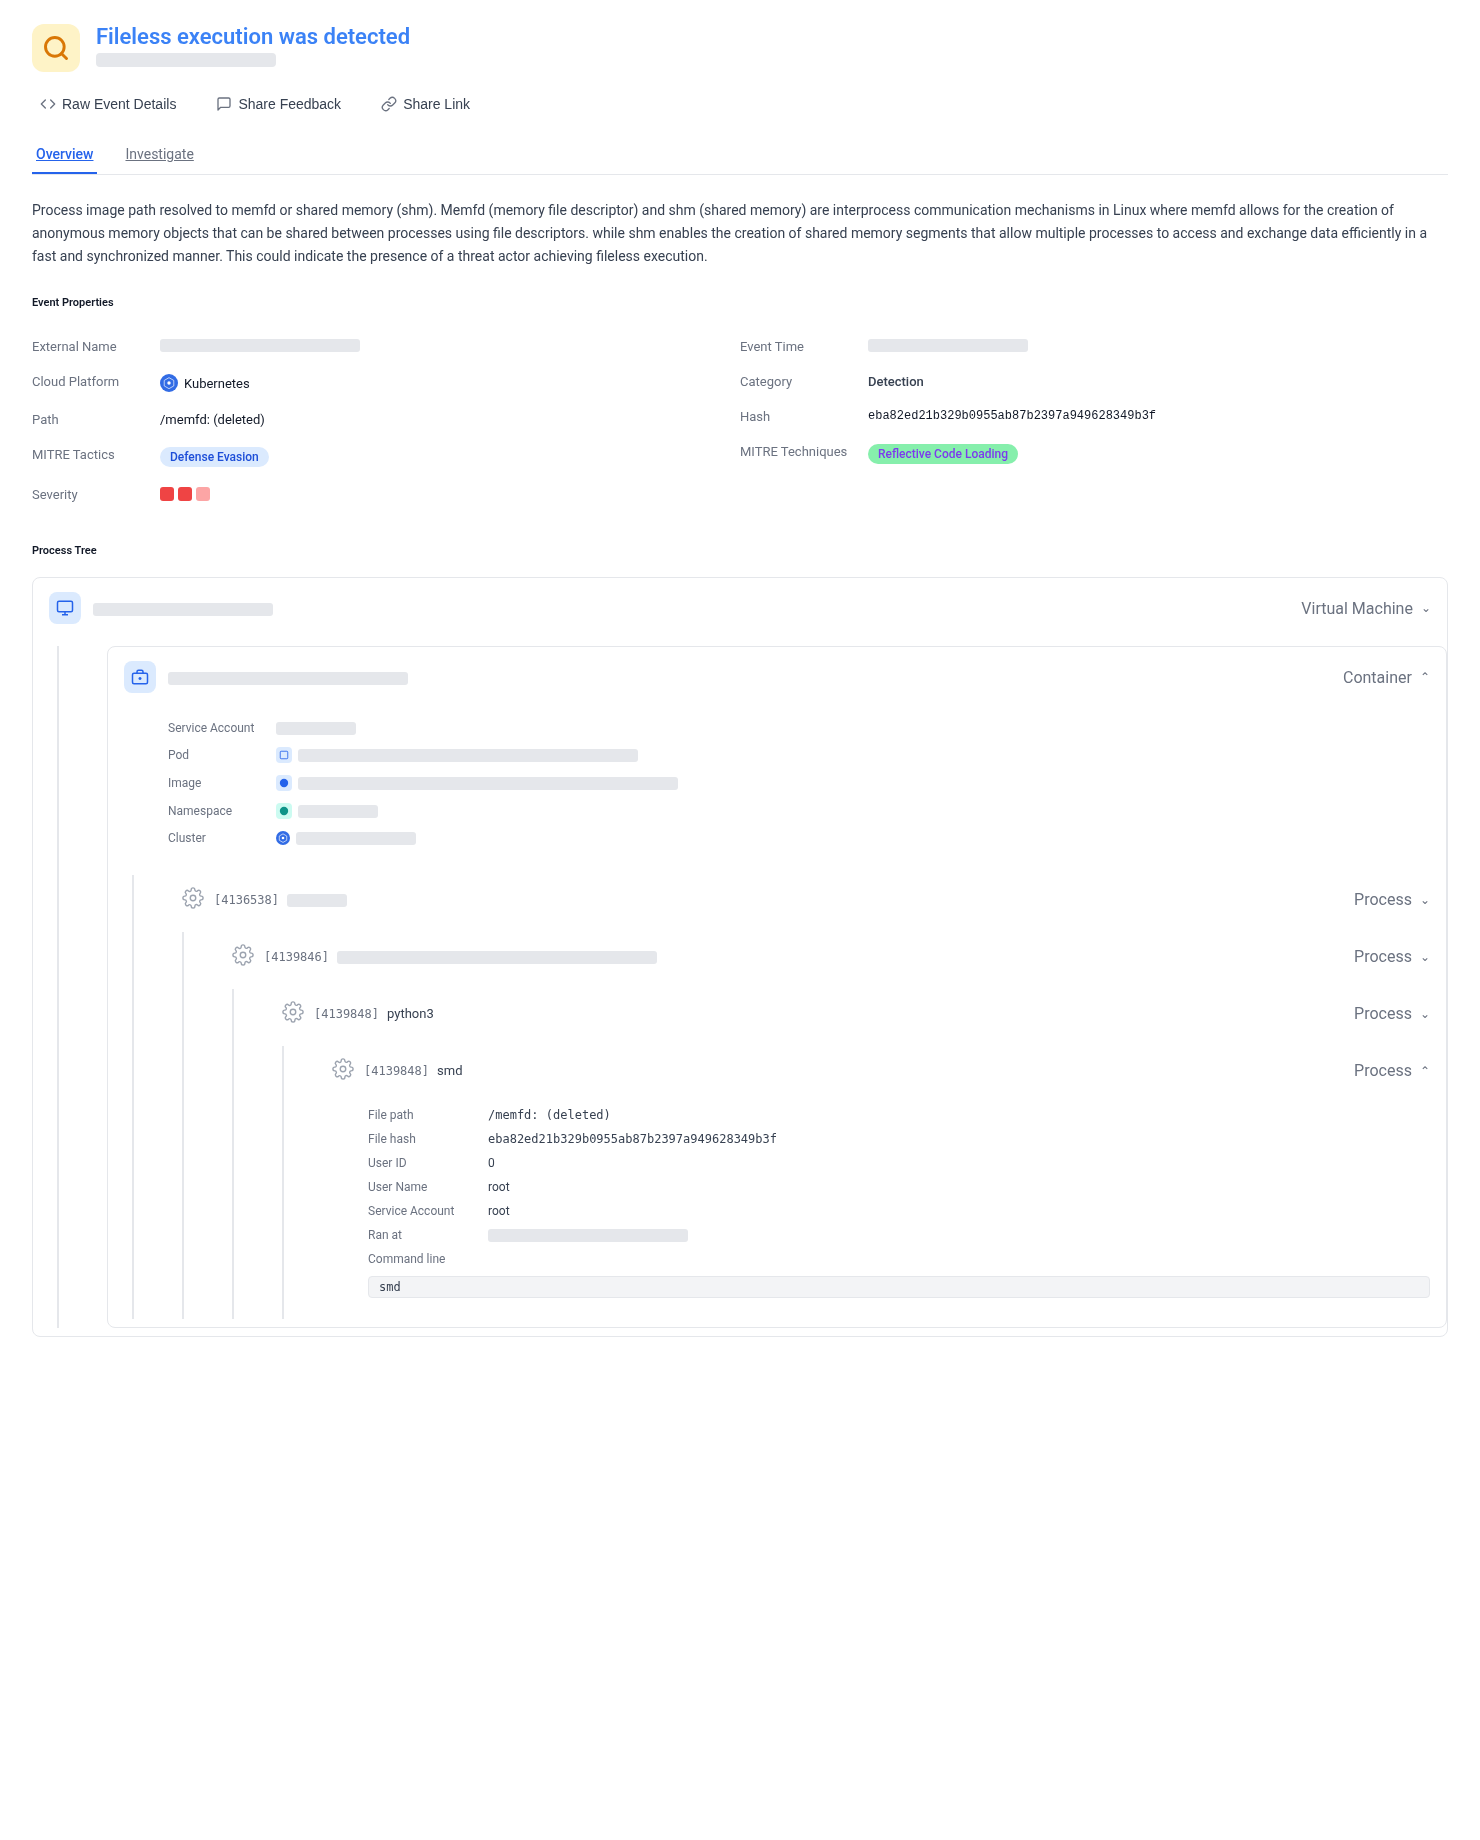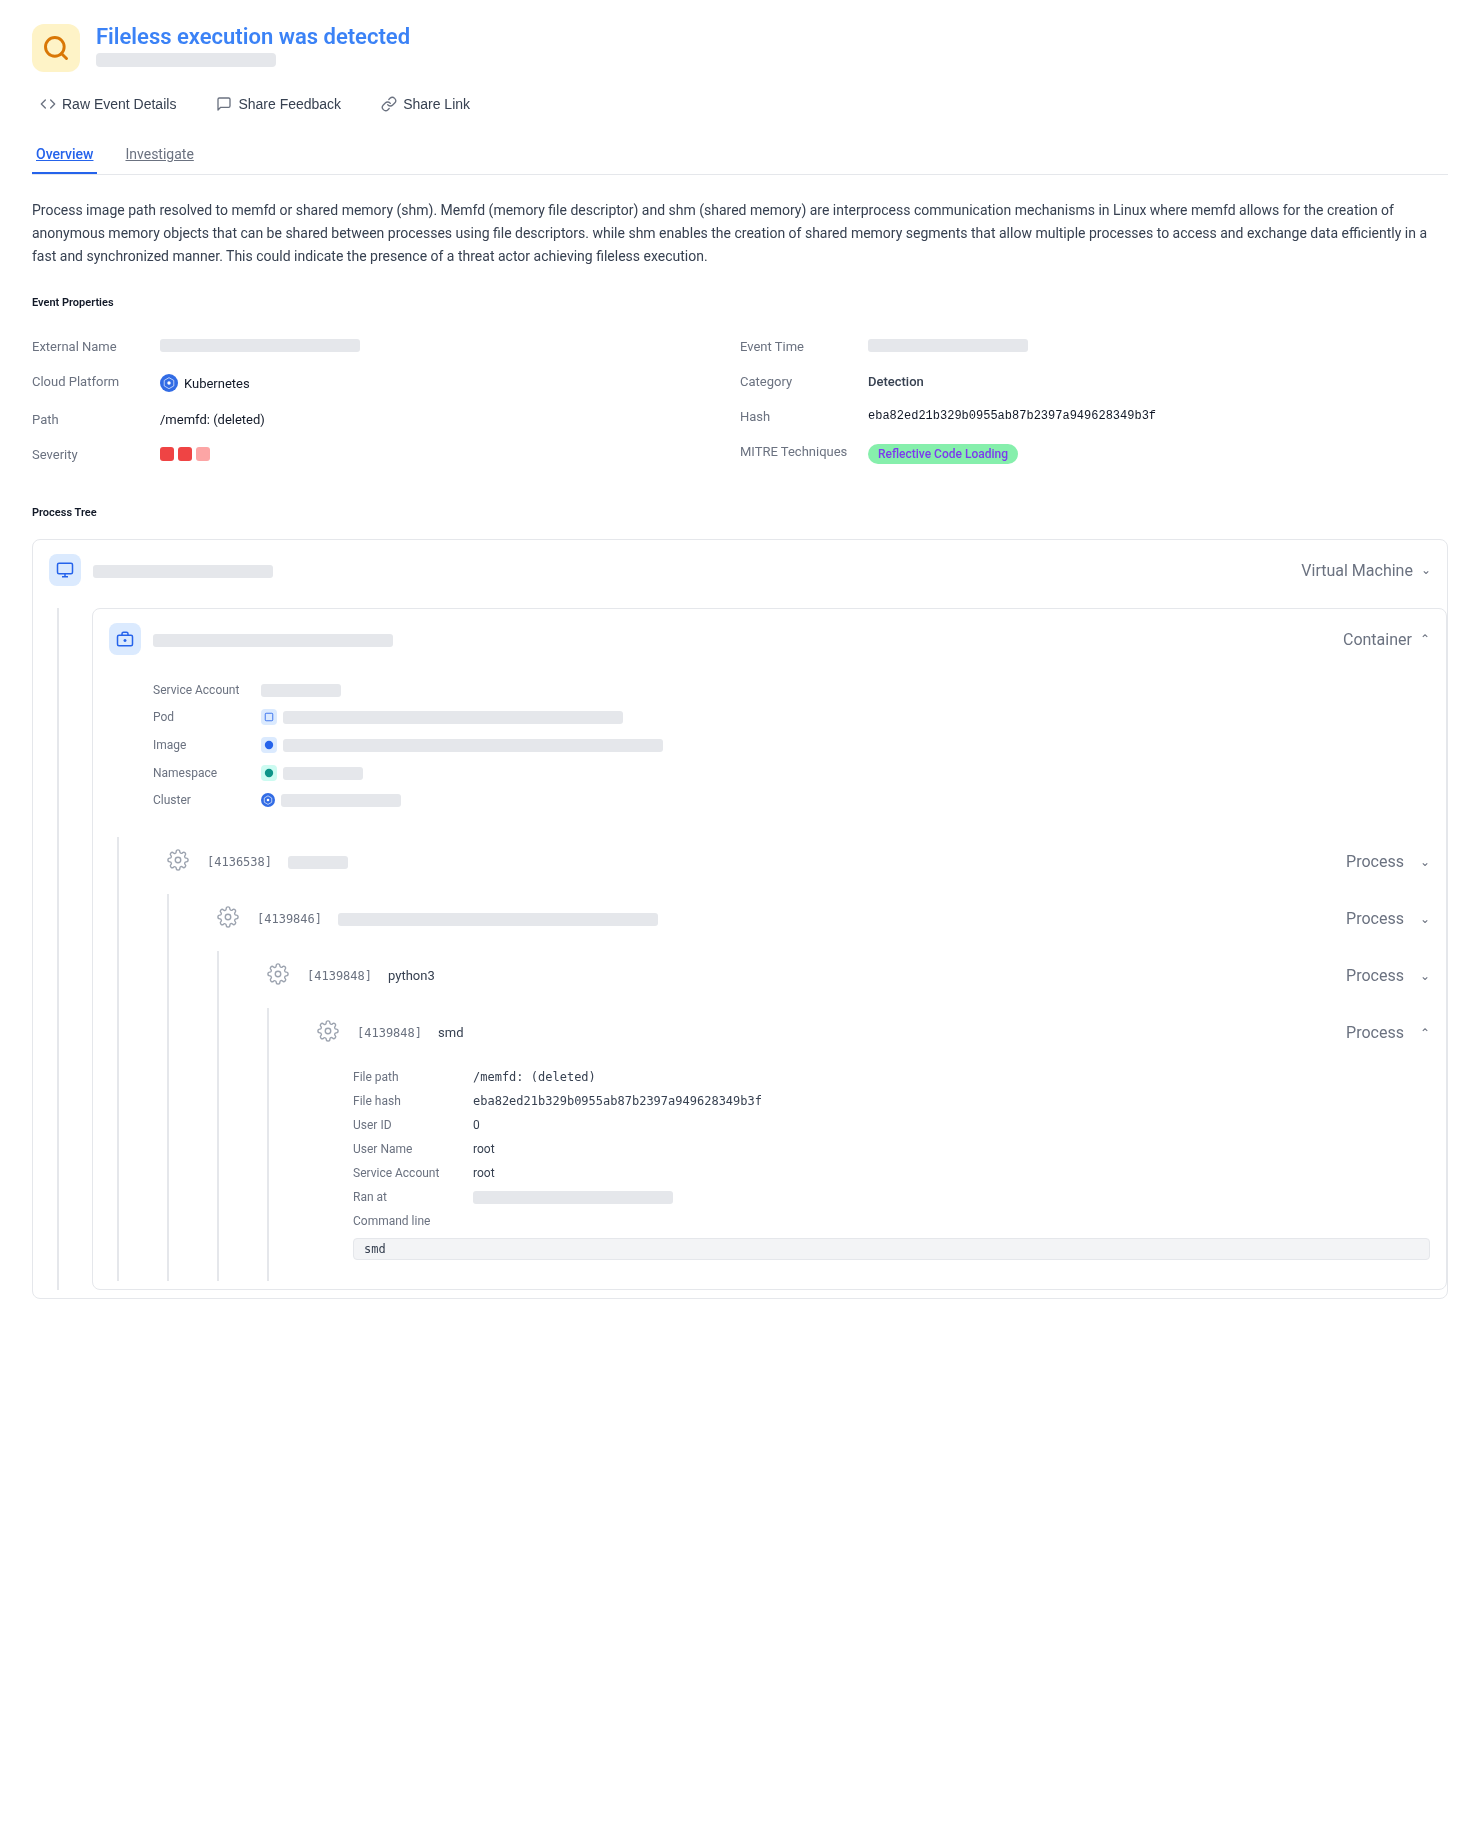--- a/index.html
+++ b/index.html
@@ -56,21 +56,21 @@
     
     .container-details { padding: 8px 16px 16px 60px; }
     .detail-row { display: flex; align-items: center; padding: 6px 0; gap: 8px; }
     .detail-label { font-size: 12px; color: #6b7280; min-width: 100px; }
     .detail-value { font-size: 12px; color: #374151; display: flex; align-items: center; gap: 6px; }
     .detail-icon { width: 16px; height: 16px; border-radius: 4px; display: flex; align-items: center; justify-content: center; font-size: 9px; }
     .detail-icon-blue { background: #dbeafe; color: #2563eb; }
     .detail-icon-teal { background: #ccfbf1; color: #0d9488; }
     
     .process-node { margin-bottom: 2px; }
-    .process-header { display: flex; align-items: center; padding: 12px 16px; cursor: pointer; border-radius: 6px; gap: 8px; }
+    .process-header { display: flex; align-items: center; padding: 12px 16px; cursor: pointer; border-radius: 6px; }
     .process-pid { font-size: 12px; color: #6b7280; margin-right: 8px; font-family: monospace; }
     .process-name { font-size: 13px; color: #374151; }
     
     .process-details { padding: 8px 16px 16px 52px; }
     .pdetail-row { display: flex; padding: 5px 0; }
     .pdetail-label { font-size: 12px; color: #6b7280; min-width: 120px; }
     .pdetail-value { font-size: 12px; color: #374151; font-family: monospace; }
     .pdetail-value.plain { font-family: inherit; }
     
     .cmd-badge { display: inline-block; background: #f3f4f6; border: 1px solid #e5e7eb; border-radius: 4px; padding: 3px 10px; font-size: 12px; font-family: monospace; color: #374151; margin-top: 4px; }
@@ -154,20 +154,26 @@
               <circle cx="16" cy="16" r="3" fill="white"></circle>
             </svg>
             <span>Kubernetes</span>
           </span>
         </div>
         <div class="prop-row">
           <span class="prop-label">Path</span>
           <span class="prop-value">/memfd: (deleted)</span>
         </div>
         <div class="prop-row">
+          <span class="prop-label">MITRE Tactics</span>
+          <span class="prop-value">
+            <span class="badge badge-blue">Defense Evasion</span>
+          </span>
+        </div>
+        <div class="prop-row">
           <span class="prop-label">Severity</span>
           <span class="prop-value">
             <div class="severity-dots">
               <div class="severity-dot dot-red"></div>
               <div class="severity-dot dot-red"></div>
               <div class="severity-dot dot-light"></div>
             </div>
           </span>
         </div>
       </div>
@@ -209,21 +215,21 @@
             <line x1="12" y1="17" x2="12" y2="21"></line>
           </svg>
         </div>
         <span class="node-label">
           <span class="blurred-value" style="width:180px;"></span>
         </span>
         <span class="node-type">Virtual Machine</span>
         <span class="chevron">⌄</span>
       </div>
 
-      <div style="padding-left: 33px; border-left: 2px solid #e5e7eb; margin-left: 24px;">
+      <div style="padding-left: 48px; border-left: 2px solid #e5e7eb; margin-left: 24px;">
         <div class="tree-node" style="margin-top: 8px; margin-bottom: 8px;">
           <div class="tree-node-header">
             <div class="node-icon" style="background:#dbeafe;">
               <svg width="18" height="18" viewBox="0 0 24 24" fill="none" stroke="#2563eb" stroke-width="2">
                 <rect x="2" y="7" width="20" height="14" rx="2"></rect>
                 <path d="M16 7V5a2 2 0 0 0-2-2h-4a2 2 0 0 0-2 2v2"></path>
                 <line x1="12" y1="12" x2="12" y2="16"></line>
                 <line x1="10" y1="14" x2="14" y2="14"></line>
               </svg>
             </div>

